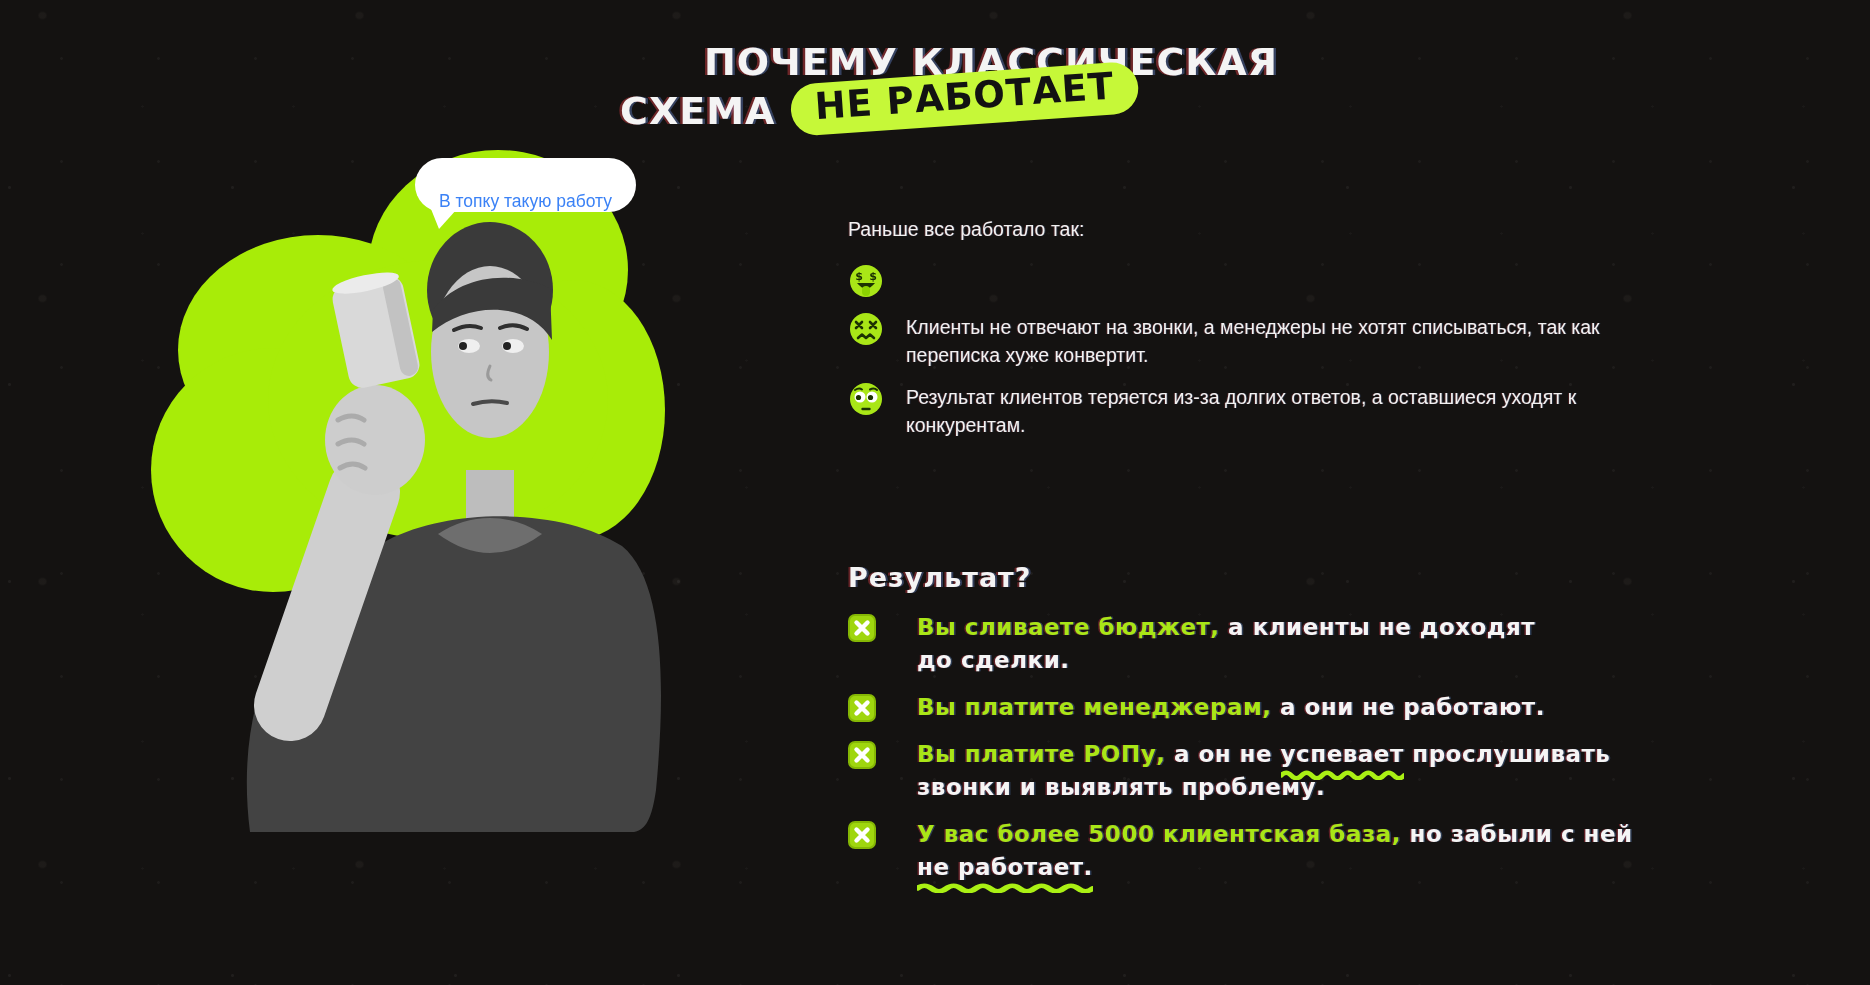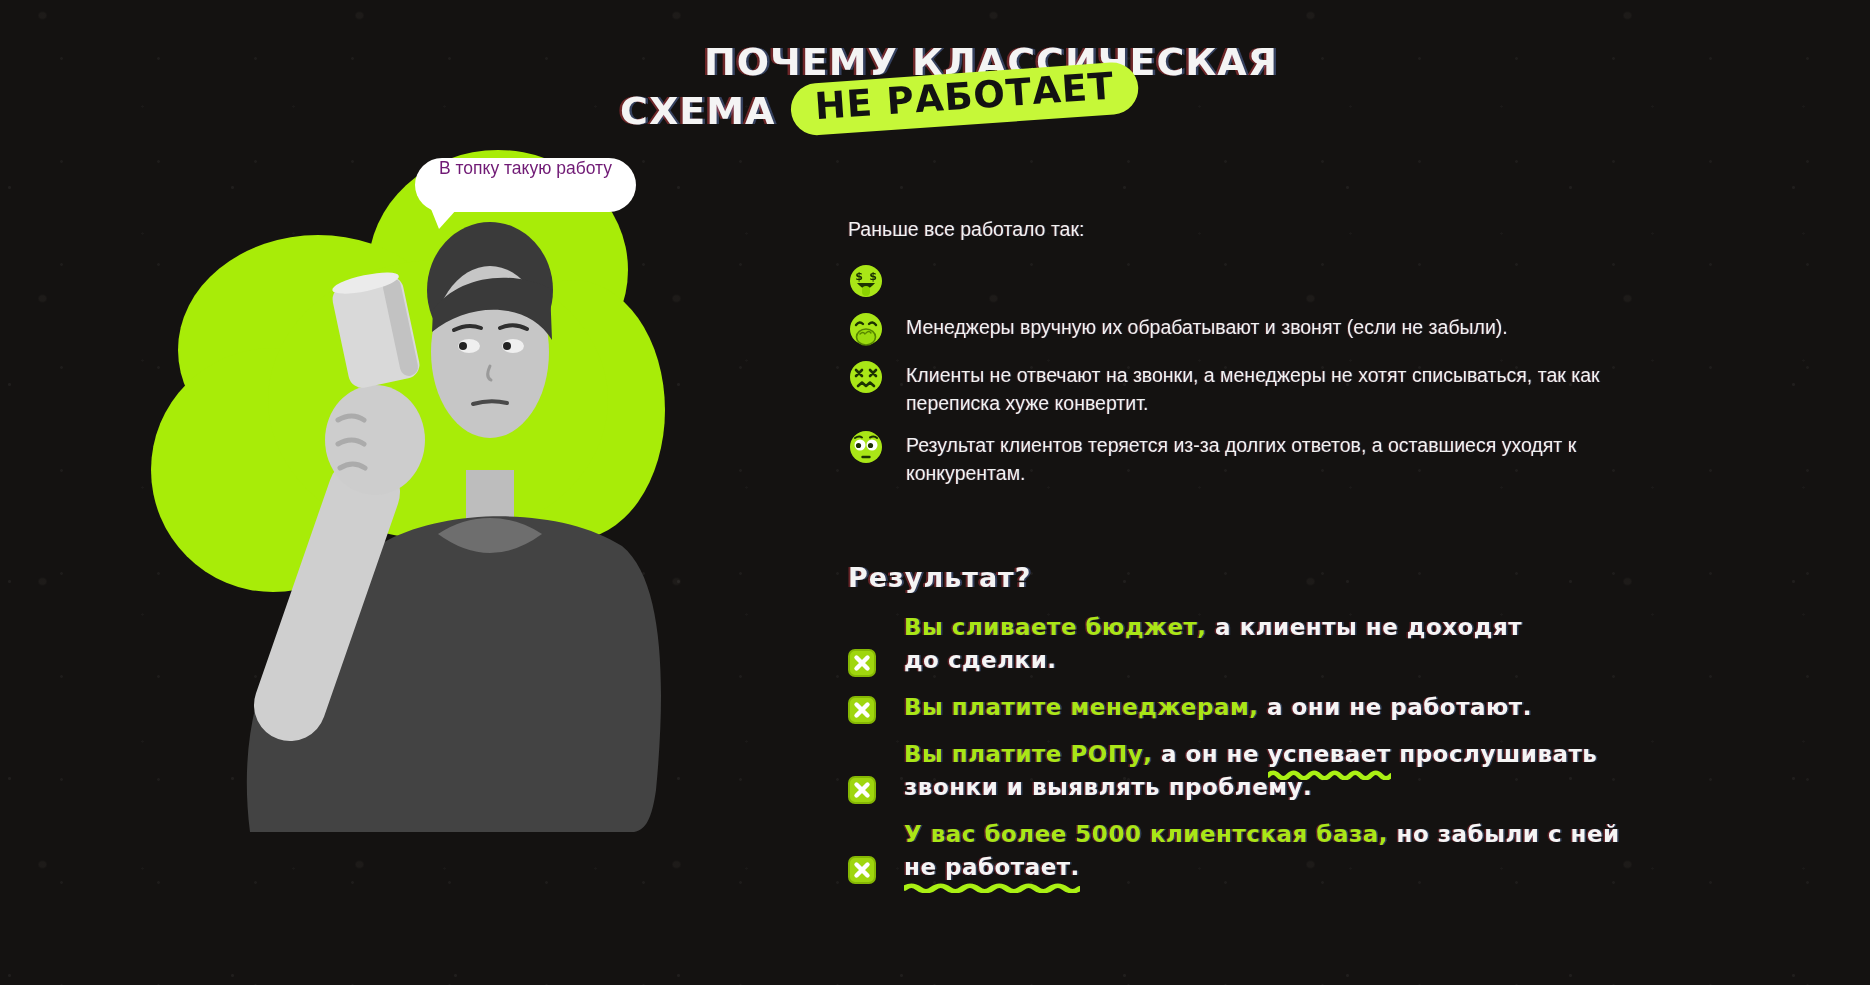--- a/index.html
+++ b/index.html
@@ -32,21 +32,21 @@
     border-radius:30px; padding:3px 24px 8px; font-size:37px;
     transform:rotate(-4deg); transform-origin:left center;
     text-shadow:none; letter-spacing:1px;
   }
 
   
   .hero-svg{ position:absolute; left:138px; top:140px; width:530px; height:700px; }
   .bubble{
     position:absolute; left:415px; top:158px; height:54px;
     background:#ffffff; border-radius:27px; padding:0 24px;
-    display:flex; align-items:flex-start; color:#701a75; font-size:17.5px;
+    display:flex; align-items:flex-end; color:#3b82f6; font-size:17.5px;
     z-index:5;
   }
   .bubble::after{
     content:""; position:absolute; left:16px; bottom:-17px;
     width:0; height:0;
     border-left:8px solid transparent; border-right:18px solid transparent;
     border-top:20px solid #ffffff;
   }
 
   
@@ -60,21 +60,21 @@
     white-space:pre-wrap;
     text-shadow:-1px 0 rgba(255,80,90,0.2), 1px 0 rgba(120,170,255,0.18);
   }
 
   
   .results{ position:absolute; left:848px; top:562px; width:860px; }
   .results-title{
     color:#f4f4f4; font-size:27px; letter-spacing:1px; margin-bottom:18px;
     text-shadow:-2px 0 rgba(255,70,80,0.35), 2px 0 rgba(120,160,255,0.3);
   }
-  .result-row{ display:flex; align-items:flex-end; gap:28px; margin-bottom:14px; }
+  .result-row{ display:flex; align-items:flex-start; gap:41px; margin-bottom:14px; }
   .xbox{ width:28px; height:28px; flex:0 0 28px; margin-top:3px; }
   .result-text{
     font-size:23px; line-height:33px; letter-spacing:0.5px; color:#f5f5f5;
     white-space:pre-wrap;
     text-shadow:-1.5px 0 rgba(255,60,80,0.32), 1.5px 0 rgba(110,170,255,0.28);
   }
   .green{ color:#a9e617; }
   .sq-wrap{ position:relative; display:inline-block; }
   .sq-wrap svg{ position:absolute; left:0; bottom:-9px; width:100%; height:11px; }
 </style>
@@ -135,30 +135,20 @@
     <div class="flow-row">
       <svg class="emoji" viewBox="0 0 36 36">
           <circle cx="18" cy="18" r="16" fill="#a9e617"></circle>
           <text x="11" y="17" font-size="11" font-weight="bold" fill="#1c3202" text-anchor="middle" font-family="DejaVu Sans">$</text>
           <text x="25" y="17" font-size="11" font-weight="bold" fill="#1c3202" text-anchor="middle" font-family="DejaVu Sans">$</text>
           <path d="M9,20 Q18,31 27,20 Z" fill="#1c3202"></path>
           <rect x="14" y="23" width="8" height="10" rx="4" fill="#8bd200"></rect>
         </svg>
     </div>
 
-    <div class="flow-row">
-      <svg class="emoji" viewBox="0 0 36 36">
-          <circle cx="18" cy="18" r="16" fill="#a9e617"></circle>
-          <path d="M8,14 Q11.5,9.5 15,13" stroke="#1c3202" stroke-width="2.4" fill="none" stroke-linecap="round"></path>
-          <path d="M21,13 Q24.5,9.5 28,14" stroke="#1c3202" stroke-width="2.4" fill="none" stroke-linecap="round"></path>
-          <ellipse cx="18" cy="26" rx="9.5" ry="8" fill="#9bdb0e" stroke="#578600" stroke-width="1.6"></ellipse>
-          <path d="M12,23 q3,-3 5,0 M18,22 q3,-3 5,0" stroke="#578600" stroke-width="1.4" fill="none" stroke-linecap="round"></path>
-        </svg>
-      <p class="flow-text">Менеджеры вручную их обрабатывают и звонят (если не забыли).</p>
-    </div>
 
     <div class="flow-row">
       <svg class="emoji" viewBox="0 0 36 36">
           <circle cx="18" cy="18" r="16" fill="#a9e617"></circle>
           <path d="M8,11 l6,6 M14,11 l-6,6" stroke="#1c3202" stroke-width="2.6" stroke-linecap="round"></path>
           <path d="M22,11 l6,6 M28,11 l-6,6" stroke="#1c3202" stroke-width="2.6" stroke-linecap="round"></path>
           <path d="M10,27 l4,-3.5 4,3.5 4,-3.5 4,3.5" stroke="#1c3202" stroke-width="2.6" fill="none" stroke-linecap="round" stroke-linejoin="round"></path>
         </svg>
       <p class="flow-text">Клиенты не отвечают на звонки, а менеджеры не хотят списываться, так как
 переписка хуже конвертит.</p>

